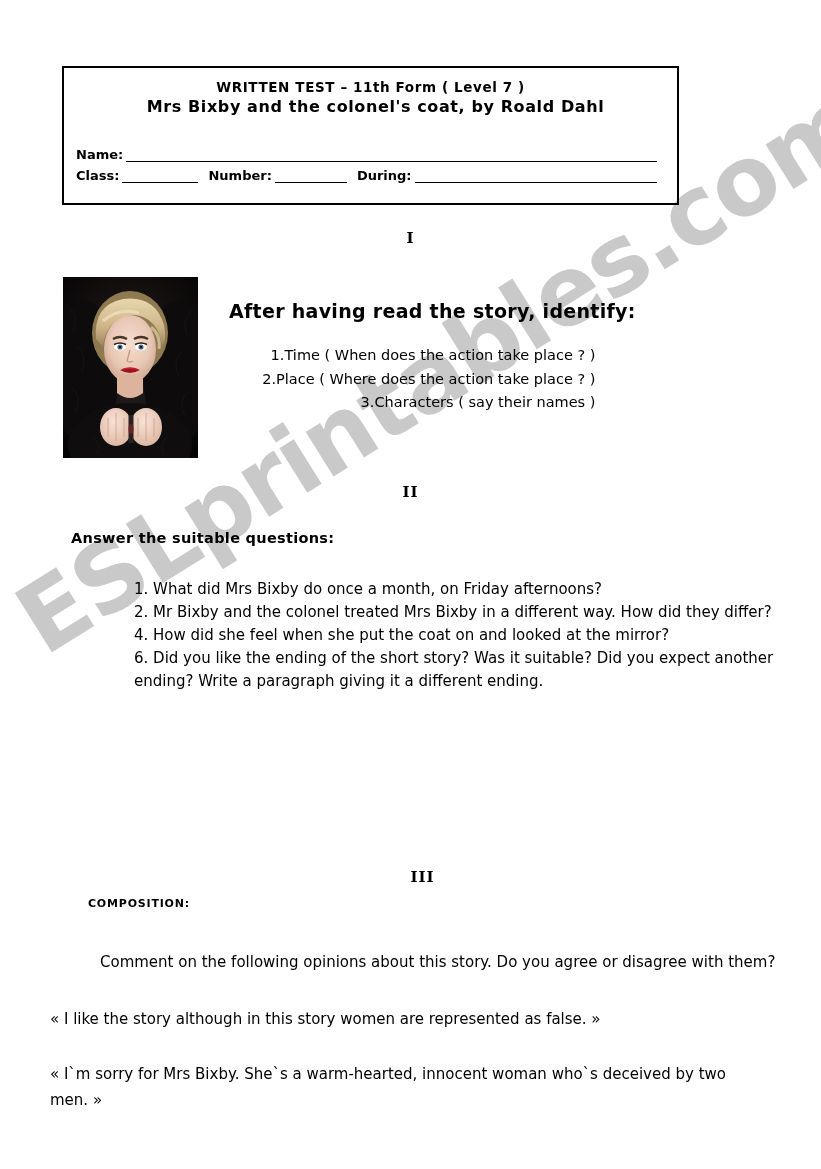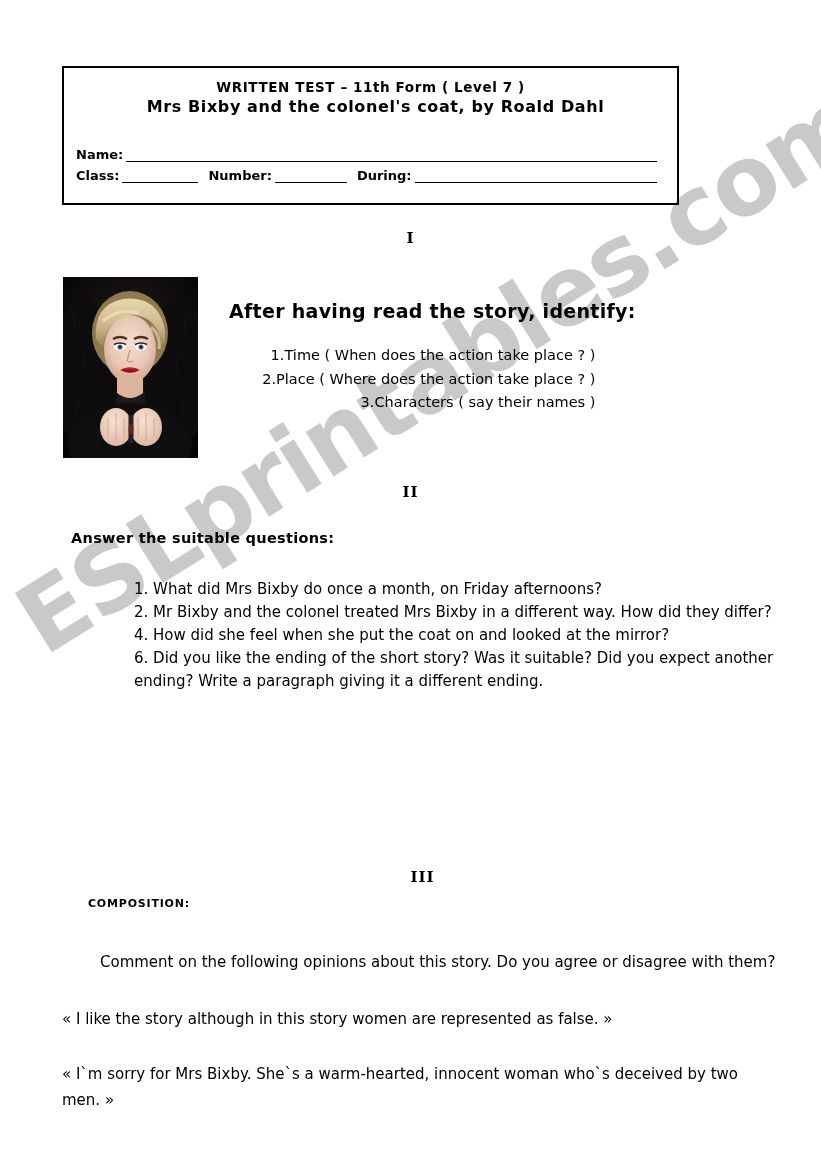--- a/index.html
+++ b/index.html
@@ -176,21 +176,21 @@
     left: 62px;
     top: 951px;
     width: 720px;
     font-family: "DejaVu Sans", sans-serif;
     font-size: 15px;
     line-height: 23px;
     margin-left: 38px;
   }
   .opinion {
     position: absolute;
-    left: 62px;
+    left: 50px;
     width: 714px;
     font-family: "DejaVu Sans", sans-serif;
     font-size: 15px;
     line-height: 26px;
   }
   #opinion-1 { top: 1006px; }
   #opinion-2 { top: 1061px; }
 </style>
 </head>
 <body>

